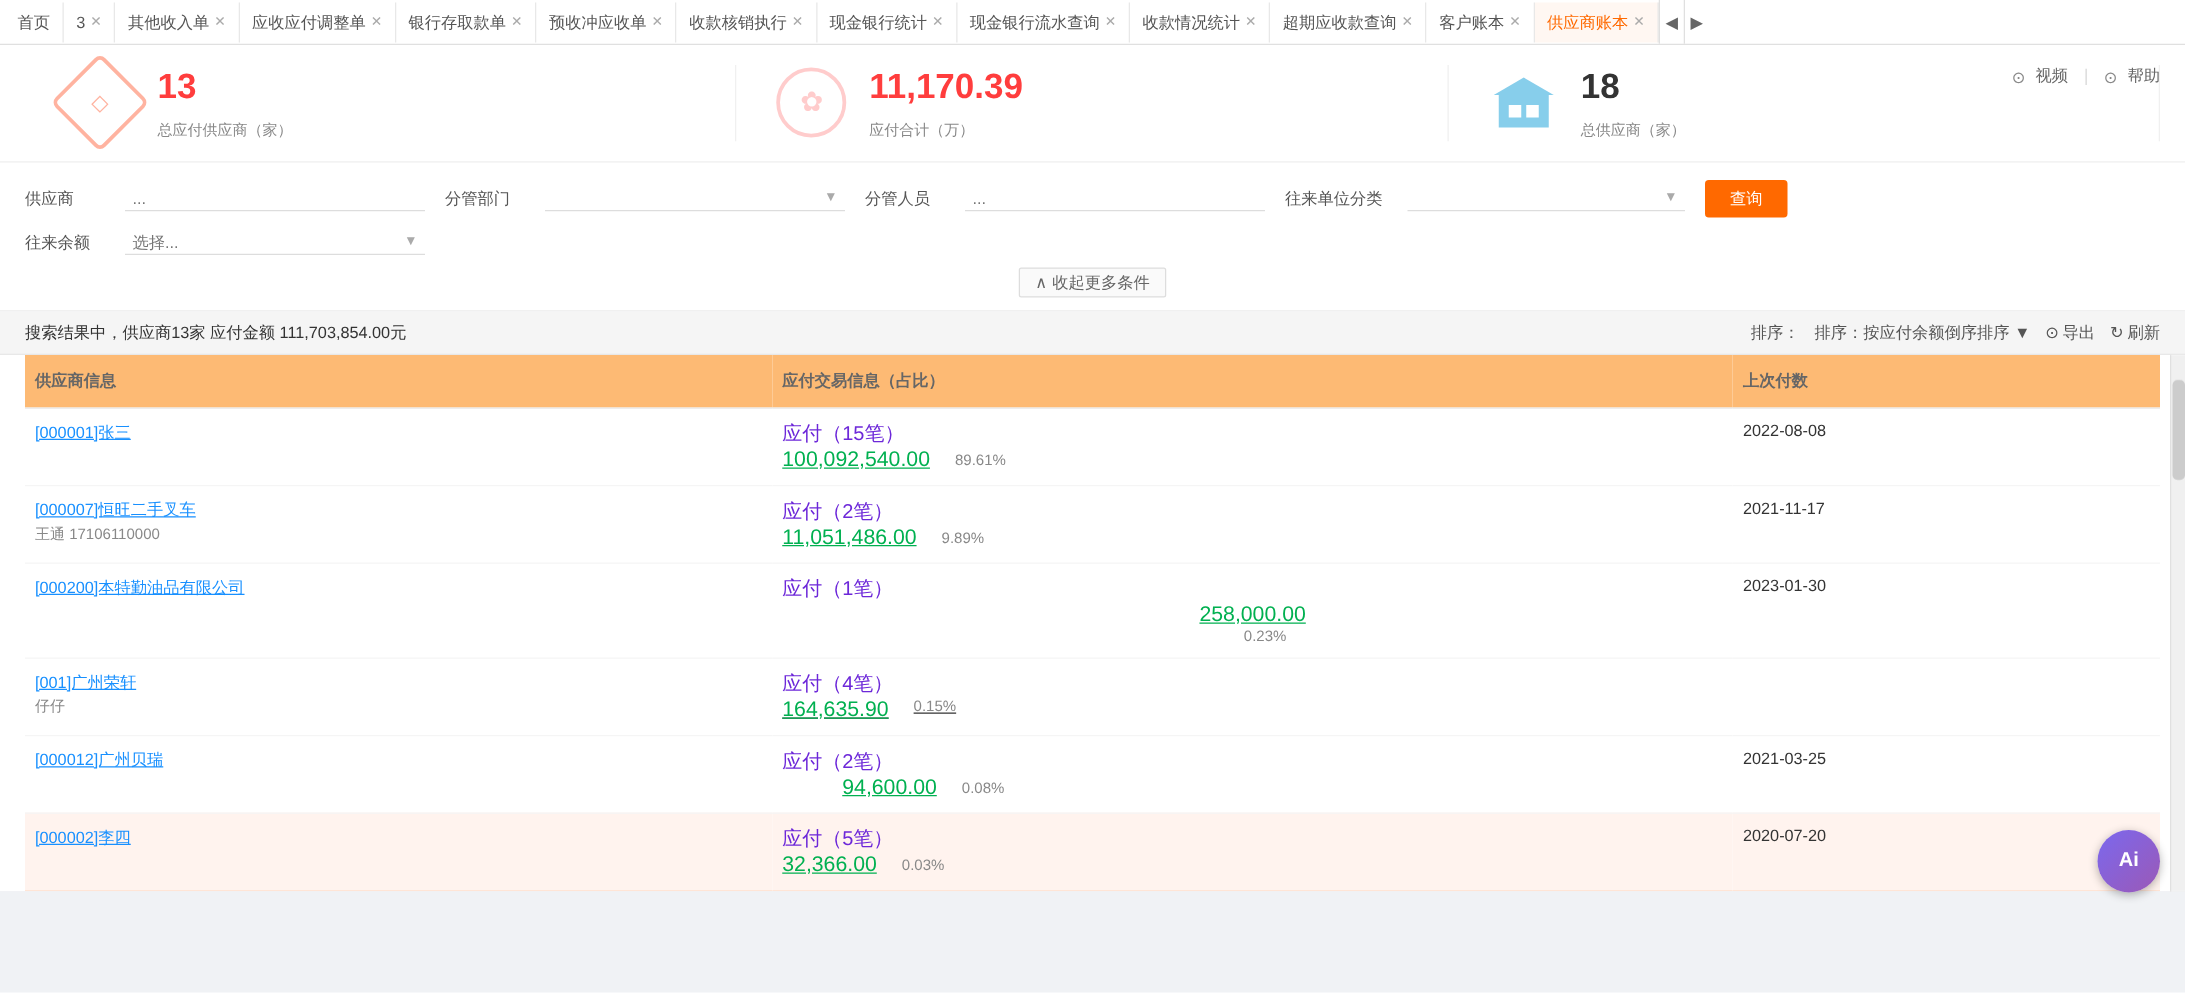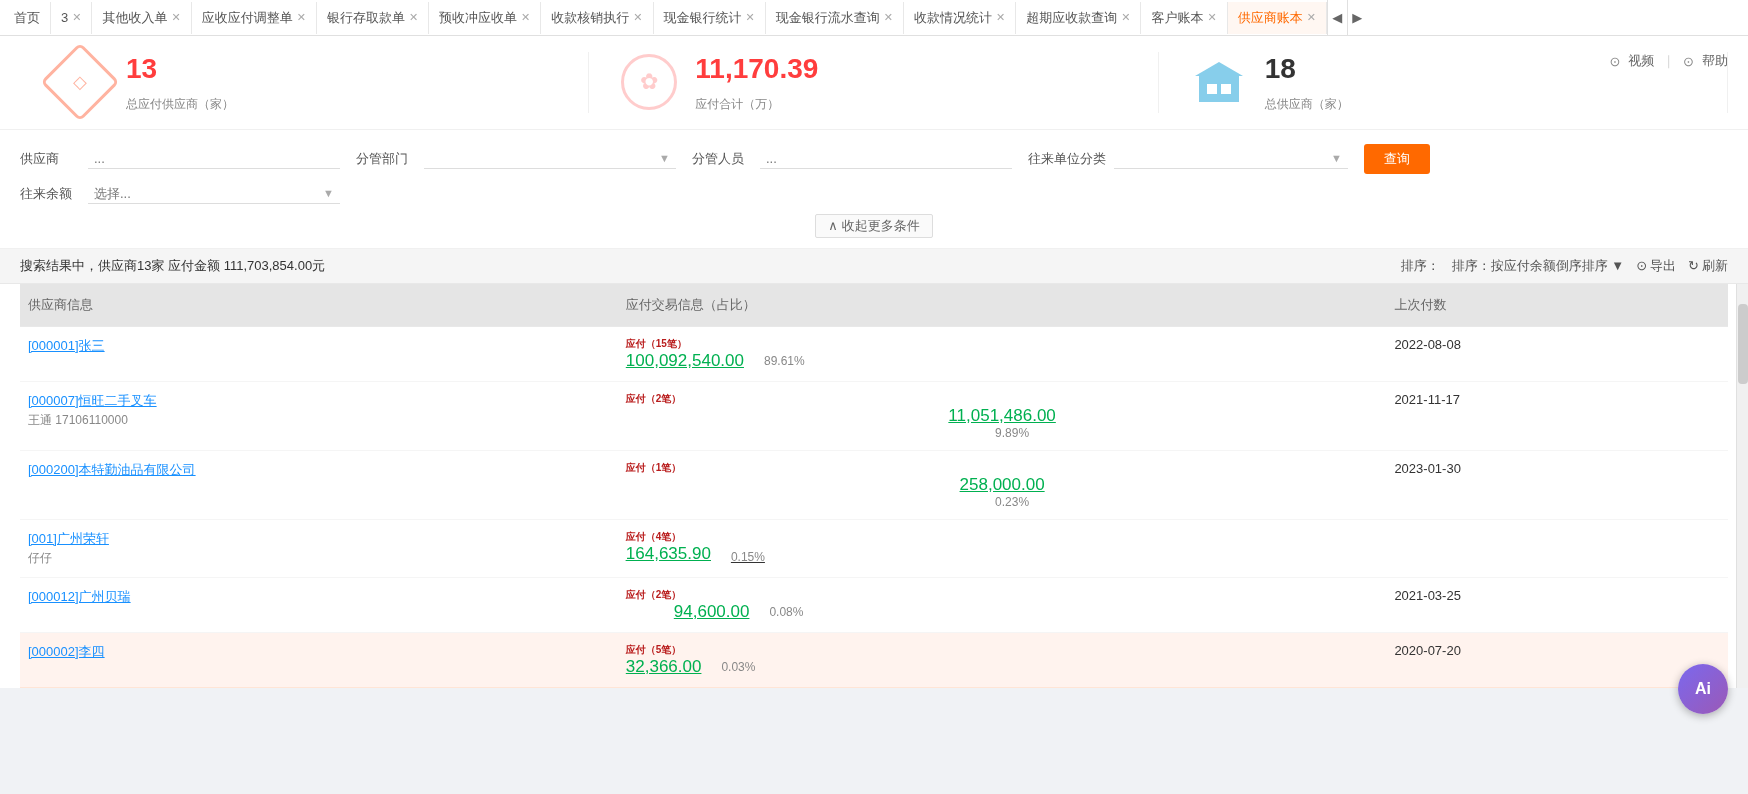--- a/index.html
+++ b/index.html
@@ -109,20 +109,21 @@
       display: flex;
       align-items: center;
       margin-bottom: 10px;
       gap: 16px;
     }
     .filter-item {
       display: flex;
       align-items: center;
       flex: 1;
       max-width: 320px;
+      gap: 12px;
     }
     .filter-item label {
       color: #555;
       font-size: 13px;
       white-space: nowrap;
       margin-right: 8px;
       min-width: 60px;
     }
     .filter-select-wrapper {
       flex: 1;
@@ -207,22 +208,22 @@
     .data-table {
       width: 100%;
       border-collapse: collapse;
     }
     .data-table th {
       text-align: left;
       padding: 12px 8px;
       font-size: 13px;
       color: #666;
       border-bottom: 1px solid #e8e8e8;
-      font-weight: 400;
-      background: #e5e5e5;
+      font-weight: 700;
+      background: #fdba74;
     }
     .data-table td {
       padding: 10px 8px;
       font-size: 13px;
       color: #333;
       vertical-align: top;
     }
     .data-table tr.row-normal td { border-bottom: 1px solid #f5f5f5; }
     .data-table tr.row-highlight { background: #fff3ee; }
     .data-table tr.row-highlight td { border-bottom: 1px solid #ffe5d6; }
@@ -230,21 +231,21 @@
       color: #1890ff;
       text-decoration: underline;
       cursor: pointer;
       font-size: 13px;
     }
     .supplier-sub {
       font-size: 12px;
       color: #888;
       margin-top: 2px;
     }
-    .amount-label { font-size: 10px; color: #b91c1c; font-weight: bold; }
+    .amount-label { font-size: 16px; color: #6d28d9; }
     .amount-value {
       color: #00b050;
       font-size: 17px;
       text-decoration: underline;
       cursor: pointer;
     }
     .percent { color: #888; font-size: 12px; margin-left: 20px; }
     .date-val { color: #555; font-size: 13px; }
 
     
@@ -510,21 +511,21 @@
               <span class="amount-value">100,092,540.00</span>
               <span class="percent">89.61%</span>
             </div>
           </td>
           <td class="date-val">2022-08-08</td>
         </tr>
         <tr class="row-normal">
           <td><a class="supplier-link">[000007]恒旺二手叉车</a><div class="supplier-sub">王通  17106110000</div></td>
           <td>
             <div class="amount-label">应付（2笔）</div>
-            <div style="display: flex; align-items: center; flex-direction: column;">
+            <div style="display: flex; align-items: center;">
               <span class="amount-value">11,051,486.00</span>
               <span class="percent">9.89%</span>
             </div>
           </td>
           <td class="date-val">2021-11-17</td>
         </tr>
         <tr class="row-normal">
           <td><a class="supplier-link">[000200]本特勤油品有限公司</a></td>
           <td>
             <div class="amount-label">应付（1笔）</div>
@@ -532,21 +533,21 @@
               <span class="amount-value">258,000.00</span>
               <span class="percent">0.23%</span>
             </div>
           </td>
           <td class="date-val">2023-01-30</td>
         </tr>
         <tr class="row-normal">
           <td><a class="supplier-link">[001]广州荣轩</a><div class="supplier-sub">仔仔</div></td>
           <td>
             <div class="amount-label">应付（4笔）</div>
-            <div style="display: flex; align-items: flex-end; text-decoration: underline;">
+            <div style="display: flex; align-items: flex-start; text-decoration: underline;">
               <span class="amount-value">164,635.90</span>
               <span class="percent">0.15%</span>
             </div>
           </td>
           <td class="date-val"></td>
         </tr>
         <tr class="row-normal">
           <td><a class="supplier-link">[000012]广州贝瑞</a></td>
           <td>
             <div class="amount-label">应付（2笔）</div>

